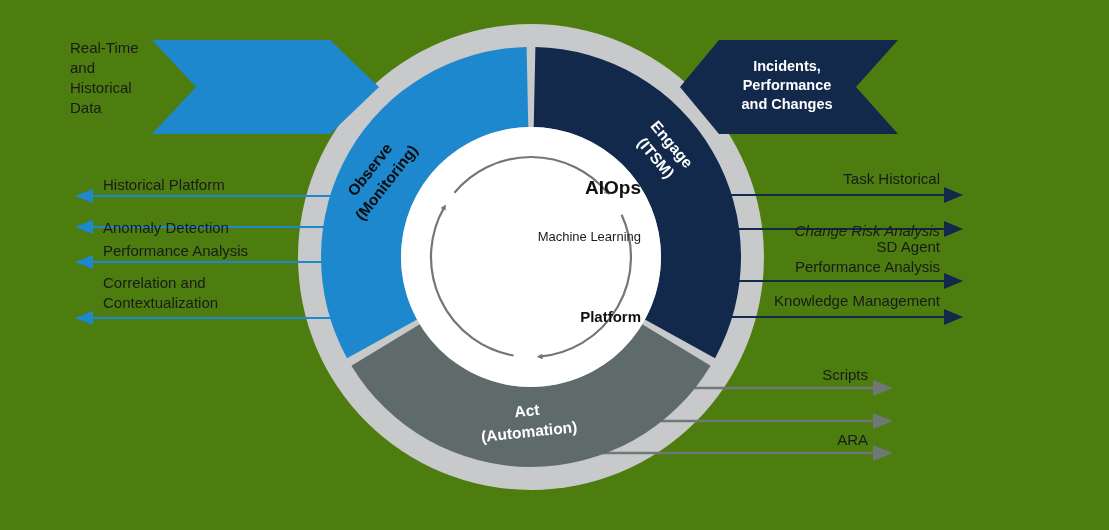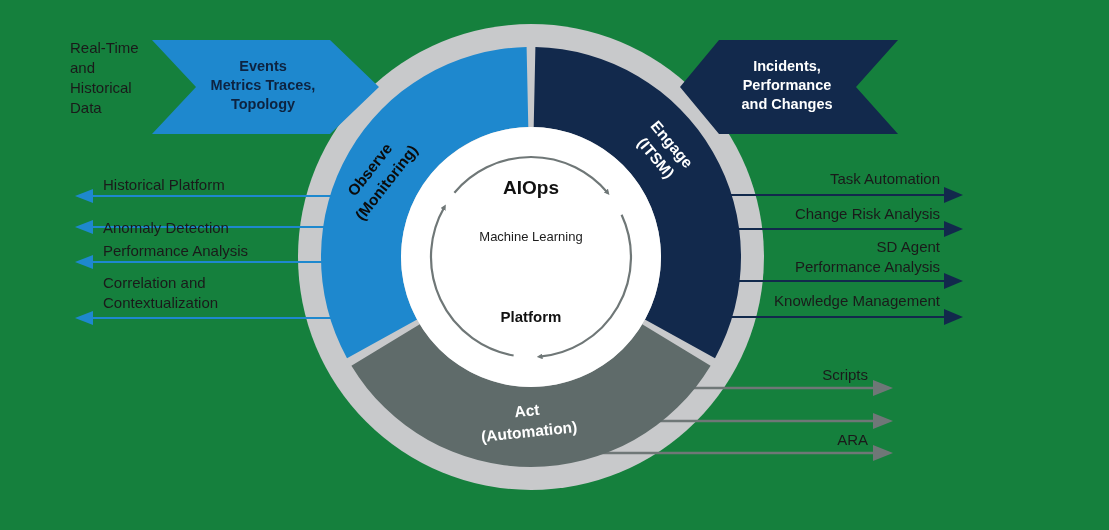--- a/index.html
+++ b/index.html
@@ -1,19 +1,19 @@
 <!DOCTYPE html>
 <html><head>
 <meta charset="utf-8">
 <style>
   html,body{margin:0;padding:0;background:#ffffff;}
   #stage{
     position:relative;
     width:1109px;height:530px;
-    background:#15803d;
+    background:#4d7c0f;
     font-family:"Liberation Sans", sans-serif;
     overflow:hidden;
   }
   #diagram-svg{position:absolute;left:0;top:0;}
   .lbl{
     position:absolute;
     white-space:pre-line;
     color:#1a1a1a;
     font-size:15px;
     line-height:20px;
@@ -26,21 +26,21 @@
     font-weight:bold;font-size:15.5px;line-height:21px;
     text-align:center;white-space:pre-line;
   }
   .banner-text{
     position:absolute;
     width:146px;
     text-align:center;
     font-weight:bold;font-size:14.5px;line-height:19px;
     white-space:pre-line;
   }
-  .core-text{position:absolute;width:220px;text-align:center;white-space:pre-line;}
+  .core-text{position:absolute;width:220px;text-align:right;white-space:pre-line;}
   .thin-line{fill:none;stroke-width:2.2px;}
   .thick-line{fill:none;stroke-width:2.4px;}
 </style>
 </head>
 <body>
 
 <div id="stage">
 
   <svg id="diagram-svg" width="1109" height="530" viewBox="0 0 1109 530">
     <defs>
@@ -96,23 +96,20 @@
       <path d="M621.6,214.7 A100,100 0 0 1 539.7,356.6" class="thin-line" stroke-width="11" marker-end="url(#grayArrowHead)" stroke="#6F7777"></path>
       <path d="M513.6,355.5 A100,100 0 0 1 444.4,207.0" class="thin-line" stroke-width="11" marker-end="url(#grayArrowHead)" stroke="#6F7777"></path>
     </g>
   </svg>
 
   <div class="lbl" style="left:70px;top:38px;width:95px;">Real-Time
 and
 Historical
 Data</div>
 
-  <div class="banner-text" style="left:190px;top:57px;color:#0D2340;">Events
-Metrics Traces,
-Topology</div>
 
   <div class="banner-text" style="left:714px;top:57px;color:#ffffff;">Incidents,
 Performance
 and Changes</div>
 
   <div class="seg-label" style="left:293px;top:153px;color:#0b0b0b;transform:rotate(-52deg);">Observe
 (Monitoring)</div>
 
   <div class="seg-label" style="left:579px;top:128px;color:#ffffff;transform:rotate(50deg);">Engage
 (ITSM)</div>
@@ -123,22 +120,22 @@
   <div class="core-text" style="left:421px;top:177px;font-weight:bold;font-size:19px;color:#111;">AIOps</div>
   <div class="core-text" style="left:421px;top:229px;font-size:13px;color:#1c1c1c;">Machine Learning</div>
   <div class="core-text" style="left:421px;top:308px;font-weight:bold;font-size:15px;color:#111;">Platform</div>
 
   <div class="lbl" style="left:103px;top:175px;">Historical Platform</div>
   <div class="lbl" style="left:103px;top:206px;margin-top:12px;">Anomaly Detection</div>
   <div class="lbl" style="left:103px;top:241px;">Performance Analysis</div>
   <div class="lbl" style="left:103px;top:273px;">Correlation and
 Contextualization</div>
 
-  <div class="lbl right" style="left:640px;top:169px;width:300px;">Task Automation</div>
-  <div class="lbl right" style="left:640px;top:204px;width:300px;">Change Risk Analysis</div>
+  <div class="lbl right" style="left:640px;top:169px;width:300px;">Task Historical</div>
+  <div class="lbl right" style="left:640px;top:221px;width:300px;font-style:italic;">Change Risk Analysis</div>
   <div class="lbl right" style="left:640px;top:237px;width:300px;">SD Agent
 Performance Analysis</div>
   <div class="lbl right" style="left:568px;top:365px;width:300px;">Scripts</div>
 
   <div class="lbl right" style="left:640px;top:291px;width:300px;">Knowledge Management</div>
   <div class="lbl right" style="left:568px;top:430px;width:300px;">ARA</div>
 
 </div>
 
 </body></html>

